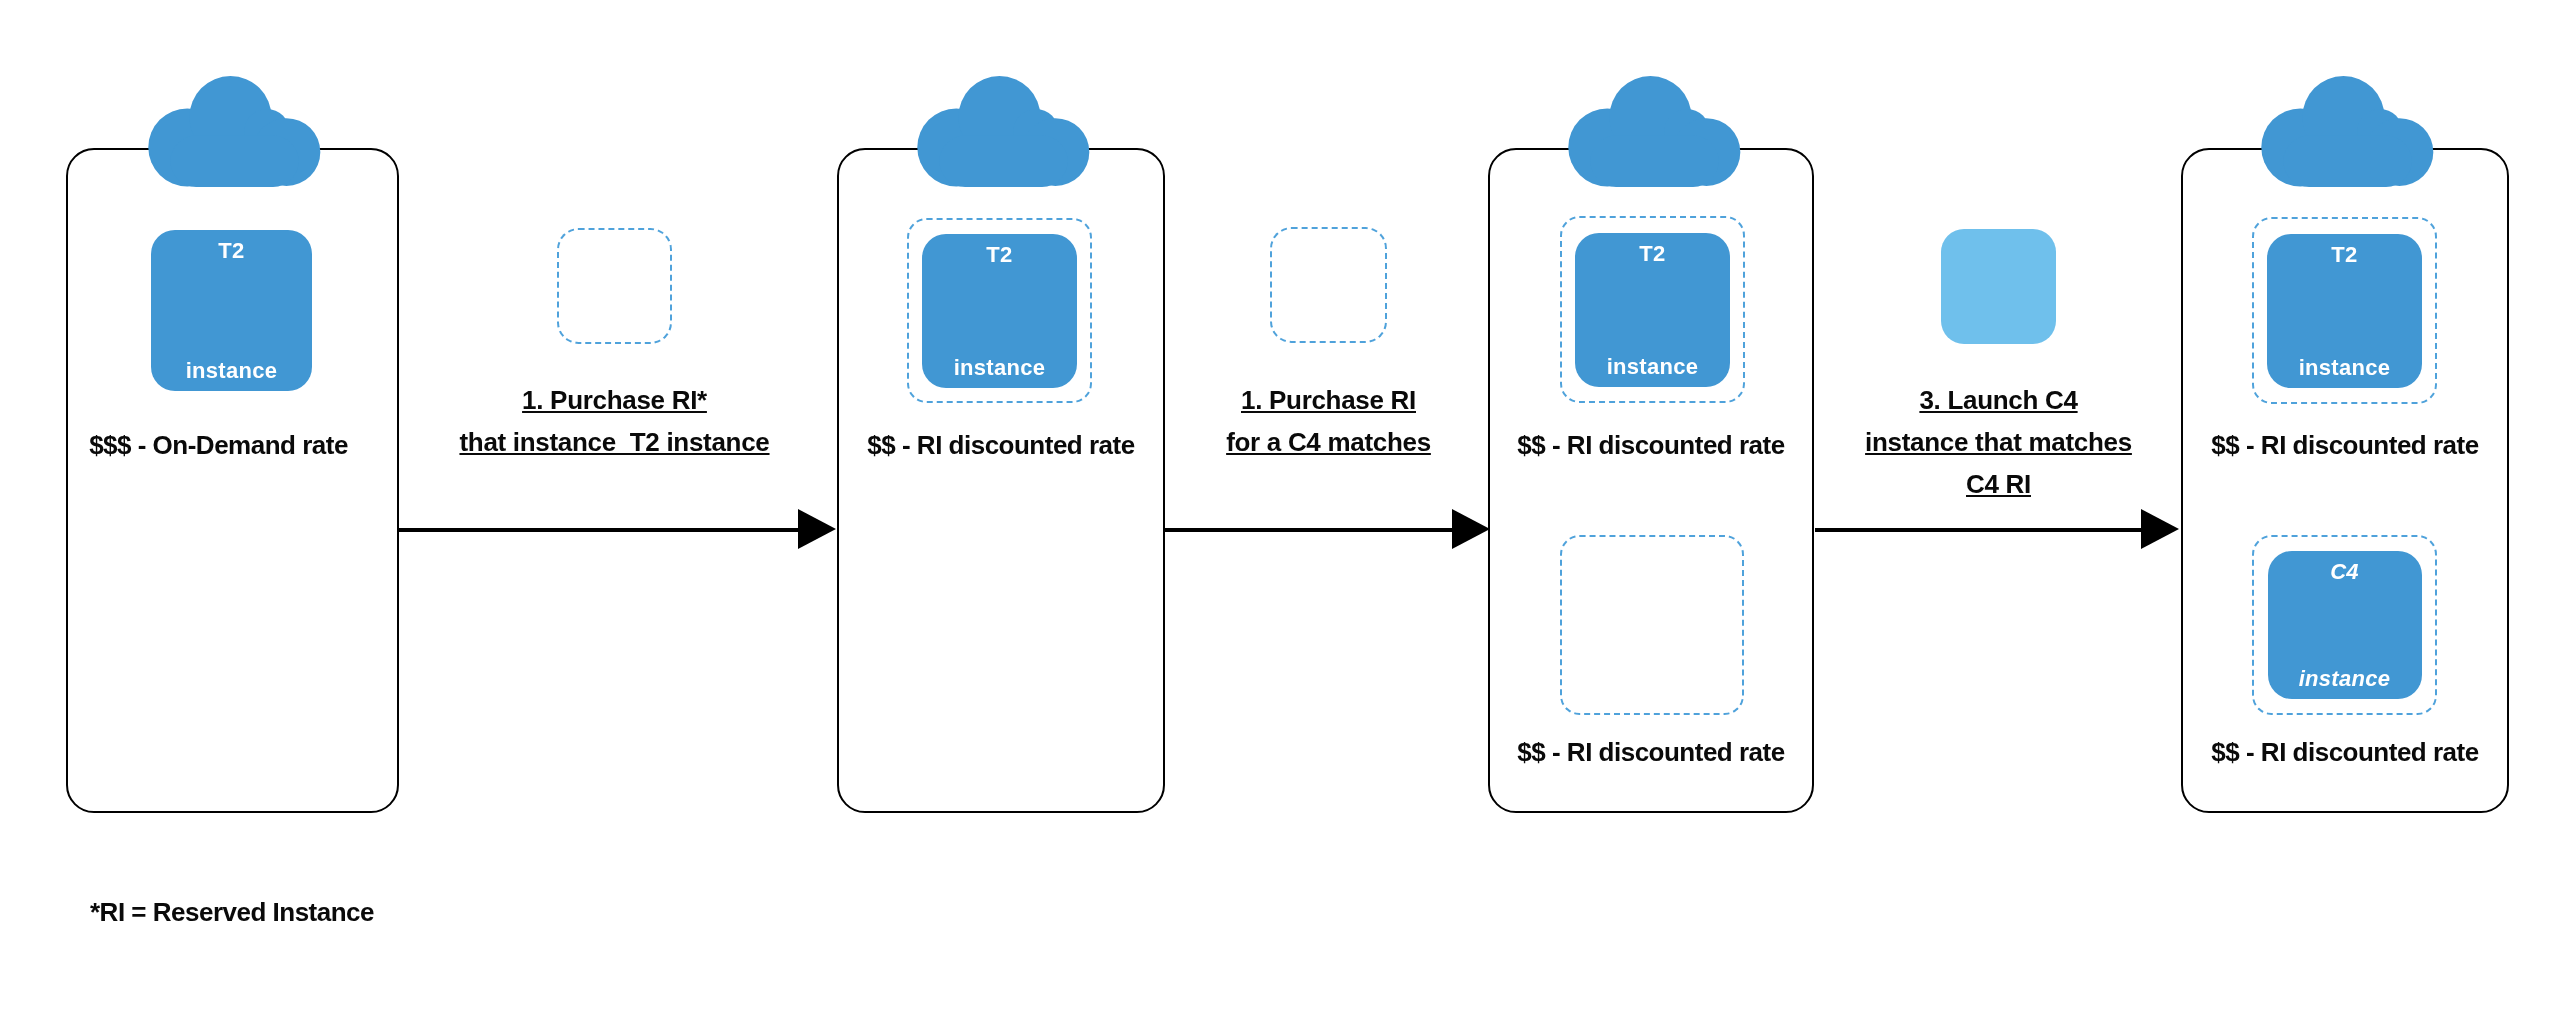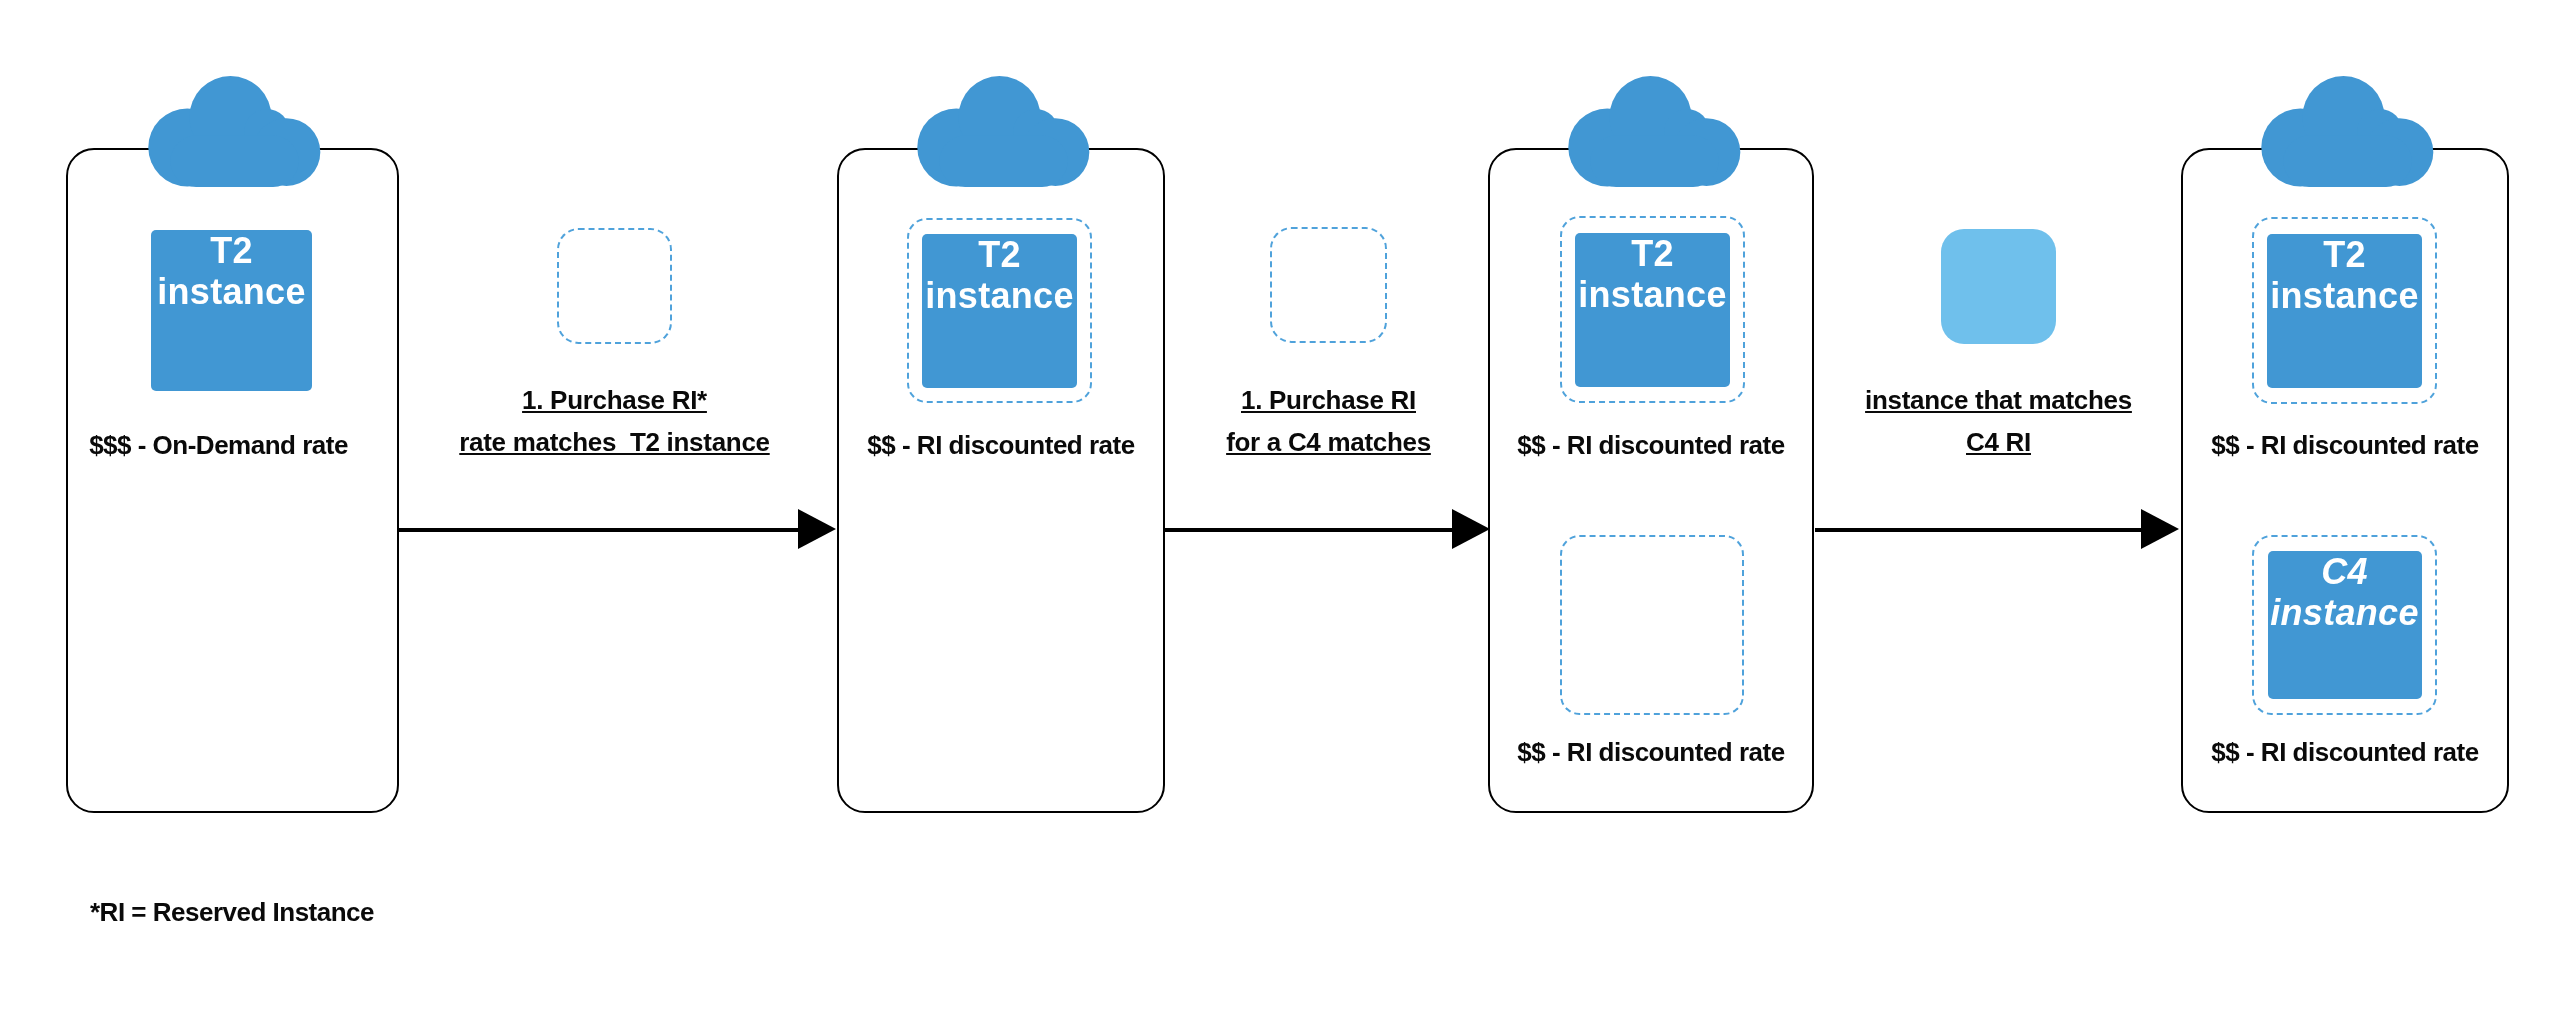--- a/index.html
+++ b/index.html
@@ -31,26 +31,26 @@
     position: absolute;
     width: 180px;
     height: 114px;
     color: var(--blue);
     z-index: 3;
   }
   .inst {
     display: flex;
     flex-direction: column;
     align-items: center;
-    justify-content: flex-start;
+    justify-content: space-between;
     background: var(--blue);
     color: #ffffff;
-    border-radius: 5px;
-    font-weight: 700;
-    font-size: 36px;
+    border-radius: 24px;
+    font-weight: 700;
+    font-size: 22px;
     line-height: 41px;
     text-align: center;
     letter-spacing: 0.3px;
     z-index: 2;
   }
   .inst-abs { position: absolute; }
   .slot-dashed {
     position: absolute;
     border: 2.1px dashed var(--dash-blue);
     border-radius: 19.6px;
@@ -130,21 +130,21 @@
   </svg>
   <div class="inst inst-abs" style="left:151px; top:230px; width:161px; height:161px;">
     <span>T2</span>
     <span>instance</span>
   </div>
   <div class="rate" style="left:66px; top:430px; width:305px;">$$$ - On-Demand rate</div>
 
   <div class="step-box-dashed" style="left:557px; top:228px; width:115px; height:116px;"></div>
   <div class="step-label" style="left:357px; top:379px;">
     <div class="step-line">1. Purchase RI*</div>
-    <div class="step-line">rate matches  T2 instance</div>
+    <div class="step-line">that instance  T2 instance</div>
   </div>
   <div class="arrow-line" style="left:399px; top:528px; width:400px;"></div>
   <div class="arrow-head" style="left:798px; top:509px;"></div>
 
   <div class="panel" style="left:837px; top:148px; width:328px; height:665px;"></div>
   <svg class="cloud" style="left:911px; top:74px;" viewBox="0 0 350 222" aria-hidden="true">
     <g fill="currentColor">
       <circle cx="88" cy="143" r="76"></circle>
       <circle cx="172" cy="84" r="80"></circle>
       <circle cx="243" cy="112" r="44"></circle>
@@ -183,20 +183,21 @@
       <span>T2</span>
       <span>instance</span>
     </div>
   </div>
   <div class="rate" style="left:1488px; top:430px; width:326px;">$$ - RI discounted rate</div>
   <div class="slot-dashed" style="left:1560px; top:535px; width:184px; height:180px;"></div>
   <div class="rate" style="left:1488px; top:737px; width:326px;">$$ - RI discounted rate</div>
 
   <div class="step-box-solid" style="left:1941px; top:229px; width:115px; height:115px;"></div>
   <div class="step-label" style="left:1741px; top:379px;">
+    <div class="step-line">3. Launch C4</div>
     <div class="step-line">instance that matches</div>
     <div class="step-line">C4 RI</div>
   </div>
   <div class="arrow-line" style="left:1815px; top:528px; width:327px;"></div>
   <div class="arrow-head" style="left:2141px; top:509px;"></div>
 
   <div class="panel" style="left:2181px; top:148px; width:328px; height:665px;"></div>
   <svg class="cloud" style="left:2255px; top:74px;" viewBox="0 0 350 222" aria-hidden="true">
     <g fill="currentColor">
       <circle cx="88" cy="143" r="76"></circle>

